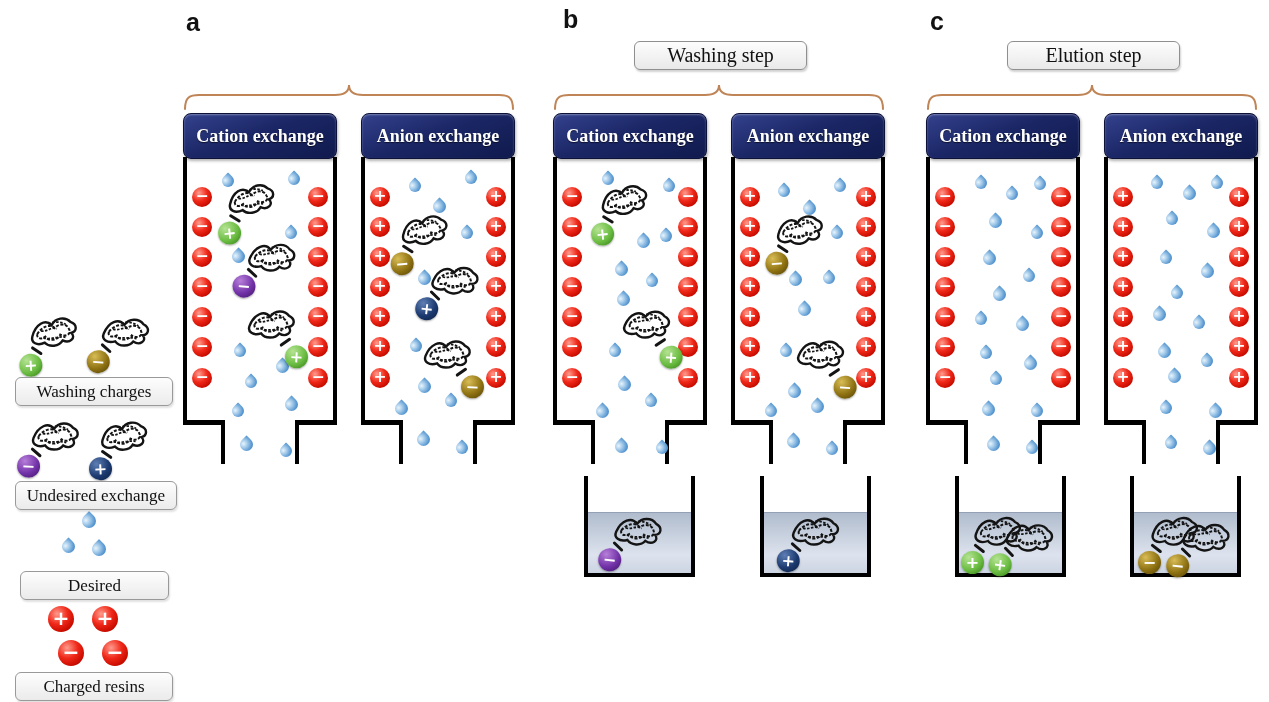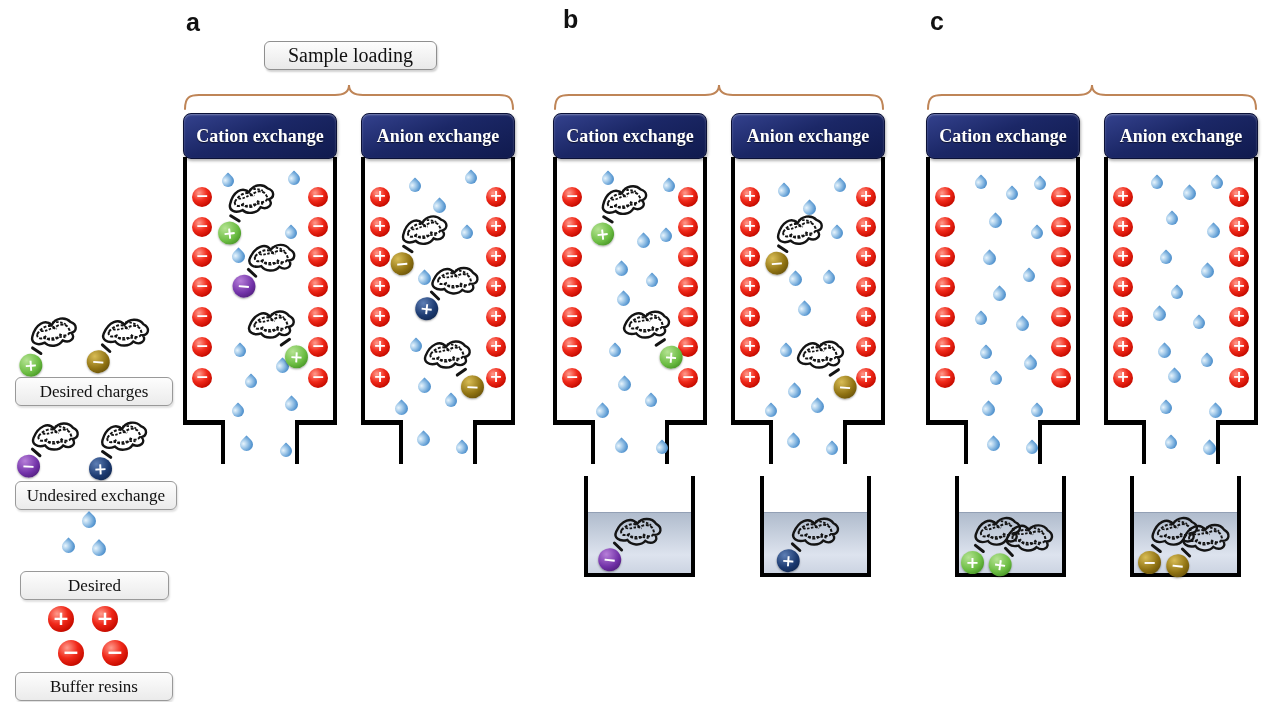--- a/index.html
+++ b/index.html
@@ -72,21 +72,21 @@
           <svg class="squig" width="54" height="36" viewBox="0 0 54 36">
             <path d="M5 21 C9 9 19 4 25 11 C29 4 39 3 44 9 C51 12 50 19 44 20 C49 25 42 31 35 27 C31 33 21 33 17 28 C9 31 3 27 5 21 Z" stroke="#141414" stroke-width="2.4" fill="none"></path>
             <path d="M10 19 C15 12 23 9 28 14 C33 9 41 11 42 16 C45 21 38 24 33 21 C30 27 20 27 18 22 C13 25 9 23 10 19 Z" stroke="#141414" stroke-width="2" fill="none" stroke-dasharray="3 1.6"></path>
             <path d="M14 16 C20 18 24 12 30 15 M16 23 C23 26 31 22 38 24 M22 10 C27 7 34 8 39 11" stroke="#141414" stroke-width="1.8" stroke-dasharray="2.5 1.5" fill="none"></path>
           </svg>
           <div class="plink" style="left: 16px; top: 34px; transform: rotate(38deg);"></div>
           <div class="csphere" style="background: radial-gradient(circle at 33% 28%, rgb(216, 188, 85) 0%, rgb(143, 114, 18) 55%, rgb(79, 61, 5) 100%); left: 4px; top: 38px;">−</div>
         </div>
       </div>
     <div class="legend-box" style="left:15px;top:377px;width:156px">
-      <span>Desired charges</span>
+      <span>Washing charges</span>
     </div>
 
     <div class="legend-sym" style="left:14px;top:418px;width:155px;height:64px">
         <div class="protein" style="left: 0px; top: 0px; transform: rotate(3deg);">
           <svg class="squig" width="54" height="36" viewBox="0 0 54 36">
             <path d="M5 21 C9 9 19 4 25 11 C29 4 39 3 44 9 C51 12 50 19 44 20 C49 25 42 31 35 27 C31 33 21 33 17 28 C9 31 3 27 5 21 Z" stroke="#141414" stroke-width="2.4" fill="none"></path>
             <path d="M10 19 C15 12 23 9 28 14 C33 9 41 11 42 16 C45 21 38 24 33 21 C30 27 20 27 18 22 C13 25 9 23 10 19 Z" stroke="#141414" stroke-width="2" fill="none" stroke-dasharray="3 1.6"></path>
             <path d="M14 16 C20 18 24 12 30 15 M16 23 C23 26 31 22 38 24 M22 10 C27 7 34 8 39 11" stroke="#141414" stroke-width="1.8" stroke-dasharray="2.5 1.5" fill="none"></path>
           </svg>
           <div class="plink" style="left: 16px; top: 34px; transform: rotate(38deg);"></div>
@@ -123,29 +123,26 @@
           <span>+</span>
         </div>
         <div class="resin" style="--s: 26px; left: 10px; top: 34px;">
           <span>−</span>
         </div>
         <div class="resin" style="--s: 26px; left: 54px; top: 34px;">
           <span>−</span>
         </div>
       </div>
     <div class="legend-box" style="left:15px;top:672px;width:156px">
-      <span>Buffer resins</span>
+      <span>Charged resins</span>
     </div>
   </aside>
 
   <section class="panel" style="left:183px">
     <div class="p-letter" style="left:3px;top:8px">a</div>
-    <div class="p-title" style="left:81px">
-      <span>Sample loading</span>
-    </div>
     <svg class="brace" width="332" height="26" viewBox="0 0 332 26">
       <path d="M2 25 C2 13 7 11 16 11 L152 11 C160 11 166 9 166 1 C166 9 172 11 180 11 L316 11 C325 11 330 13 330 25" fill="none" stroke="#bf8557" stroke-width="2" stroke-linecap="round"></path>
     </svg>
     <div class="column" style="left:0">
       <div class="col-header">
         <span>Cation exchange</span>
       </div>
       <div class="wall" style="left:0;top:44px;width:4px;height:267px"></div>
       <div class="wall" style="right:0;top:44px;width:4px;height:267px"></div>
       <div class="wall" style="left:0;top:307px;width:42px;height:5px"></div>
@@ -325,20 +322,23 @@
             </svg>
             <div class="plink" style="left: 49px; top: 34px; transform: rotate(-38deg);"></div>
             <div class="csphere" style="background: radial-gradient(circle at 33% 28%, rgb(216, 188, 85) 0%, rgb(143, 114, 18) 55%, rgb(79, 61, 5) 100%); left: 56px; top: 38px;">−</div>
           </div>
         </div>
     </div>
   </section>
 
   <section class="panel" style="left:553px">
     <div class="p-letter" style="left:10px;top:5px">b</div>
+    <div class="p-title" style="left:81px">
+      <span>Washing step</span>
+    </div>
     <svg class="brace" width="332" height="26" viewBox="0 0 332 26">
       <path d="M2 25 C2 13 7 11 16 11 L152 11 C160 11 166 9 166 1 C166 9 172 11 180 11 L316 11 C325 11 330 13 330 25" fill="none" stroke="#bf8557" stroke-width="2" stroke-linecap="round"></path>
     </svg>
     <div class="column" style="left:0">
       <div class="col-header">
         <span>Cation exchange</span>
       </div>
       <div class="wall" style="left:0;top:44px;width:4px;height:267px"></div>
       <div class="wall" style="right:0;top:44px;width:4px;height:267px"></div>
       <div class="wall" style="left:0;top:307px;width:42px;height:5px"></div>
@@ -530,20 +530,23 @@
             </svg>
             <div class="plink" style="left: 16px; top: 34px; transform: rotate(38deg);"></div>
             <div class="csphere" style="background: radial-gradient(circle at 33% 28%, rgb(94, 127, 181) 0%, rgb(28, 58, 112) 55%, rgb(10, 28, 62) 100%); left: 4px; top: 38px;">+</div>
           </div>
         </div>
     </div>
   </section>
 
   <section class="panel" style="left:926px">
     <div class="p-letter" style="left:4px;top:7px">c</div>
+    <div class="p-title" style="left:81px">
+      <span>Elution step</span>
+    </div>
     <svg class="brace" width="332" height="26" viewBox="0 0 332 26">
       <path d="M2 25 C2 13 7 11 16 11 L152 11 C160 11 166 9 166 1 C166 9 172 11 180 11 L316 11 C325 11 330 13 330 25" fill="none" stroke="#bf8557" stroke-width="2" stroke-linecap="round"></path>
     </svg>
     <div class="column" style="left:0">
       <div class="col-header">
         <span>Cation exchange</span>
       </div>
       <div class="wall" style="left:0;top:44px;width:4px;height:267px"></div>
       <div class="wall" style="right:0;top:44px;width:4px;height:267px"></div>
       <div class="wall" style="left:0;top:307px;width:42px;height:5px"></div>

